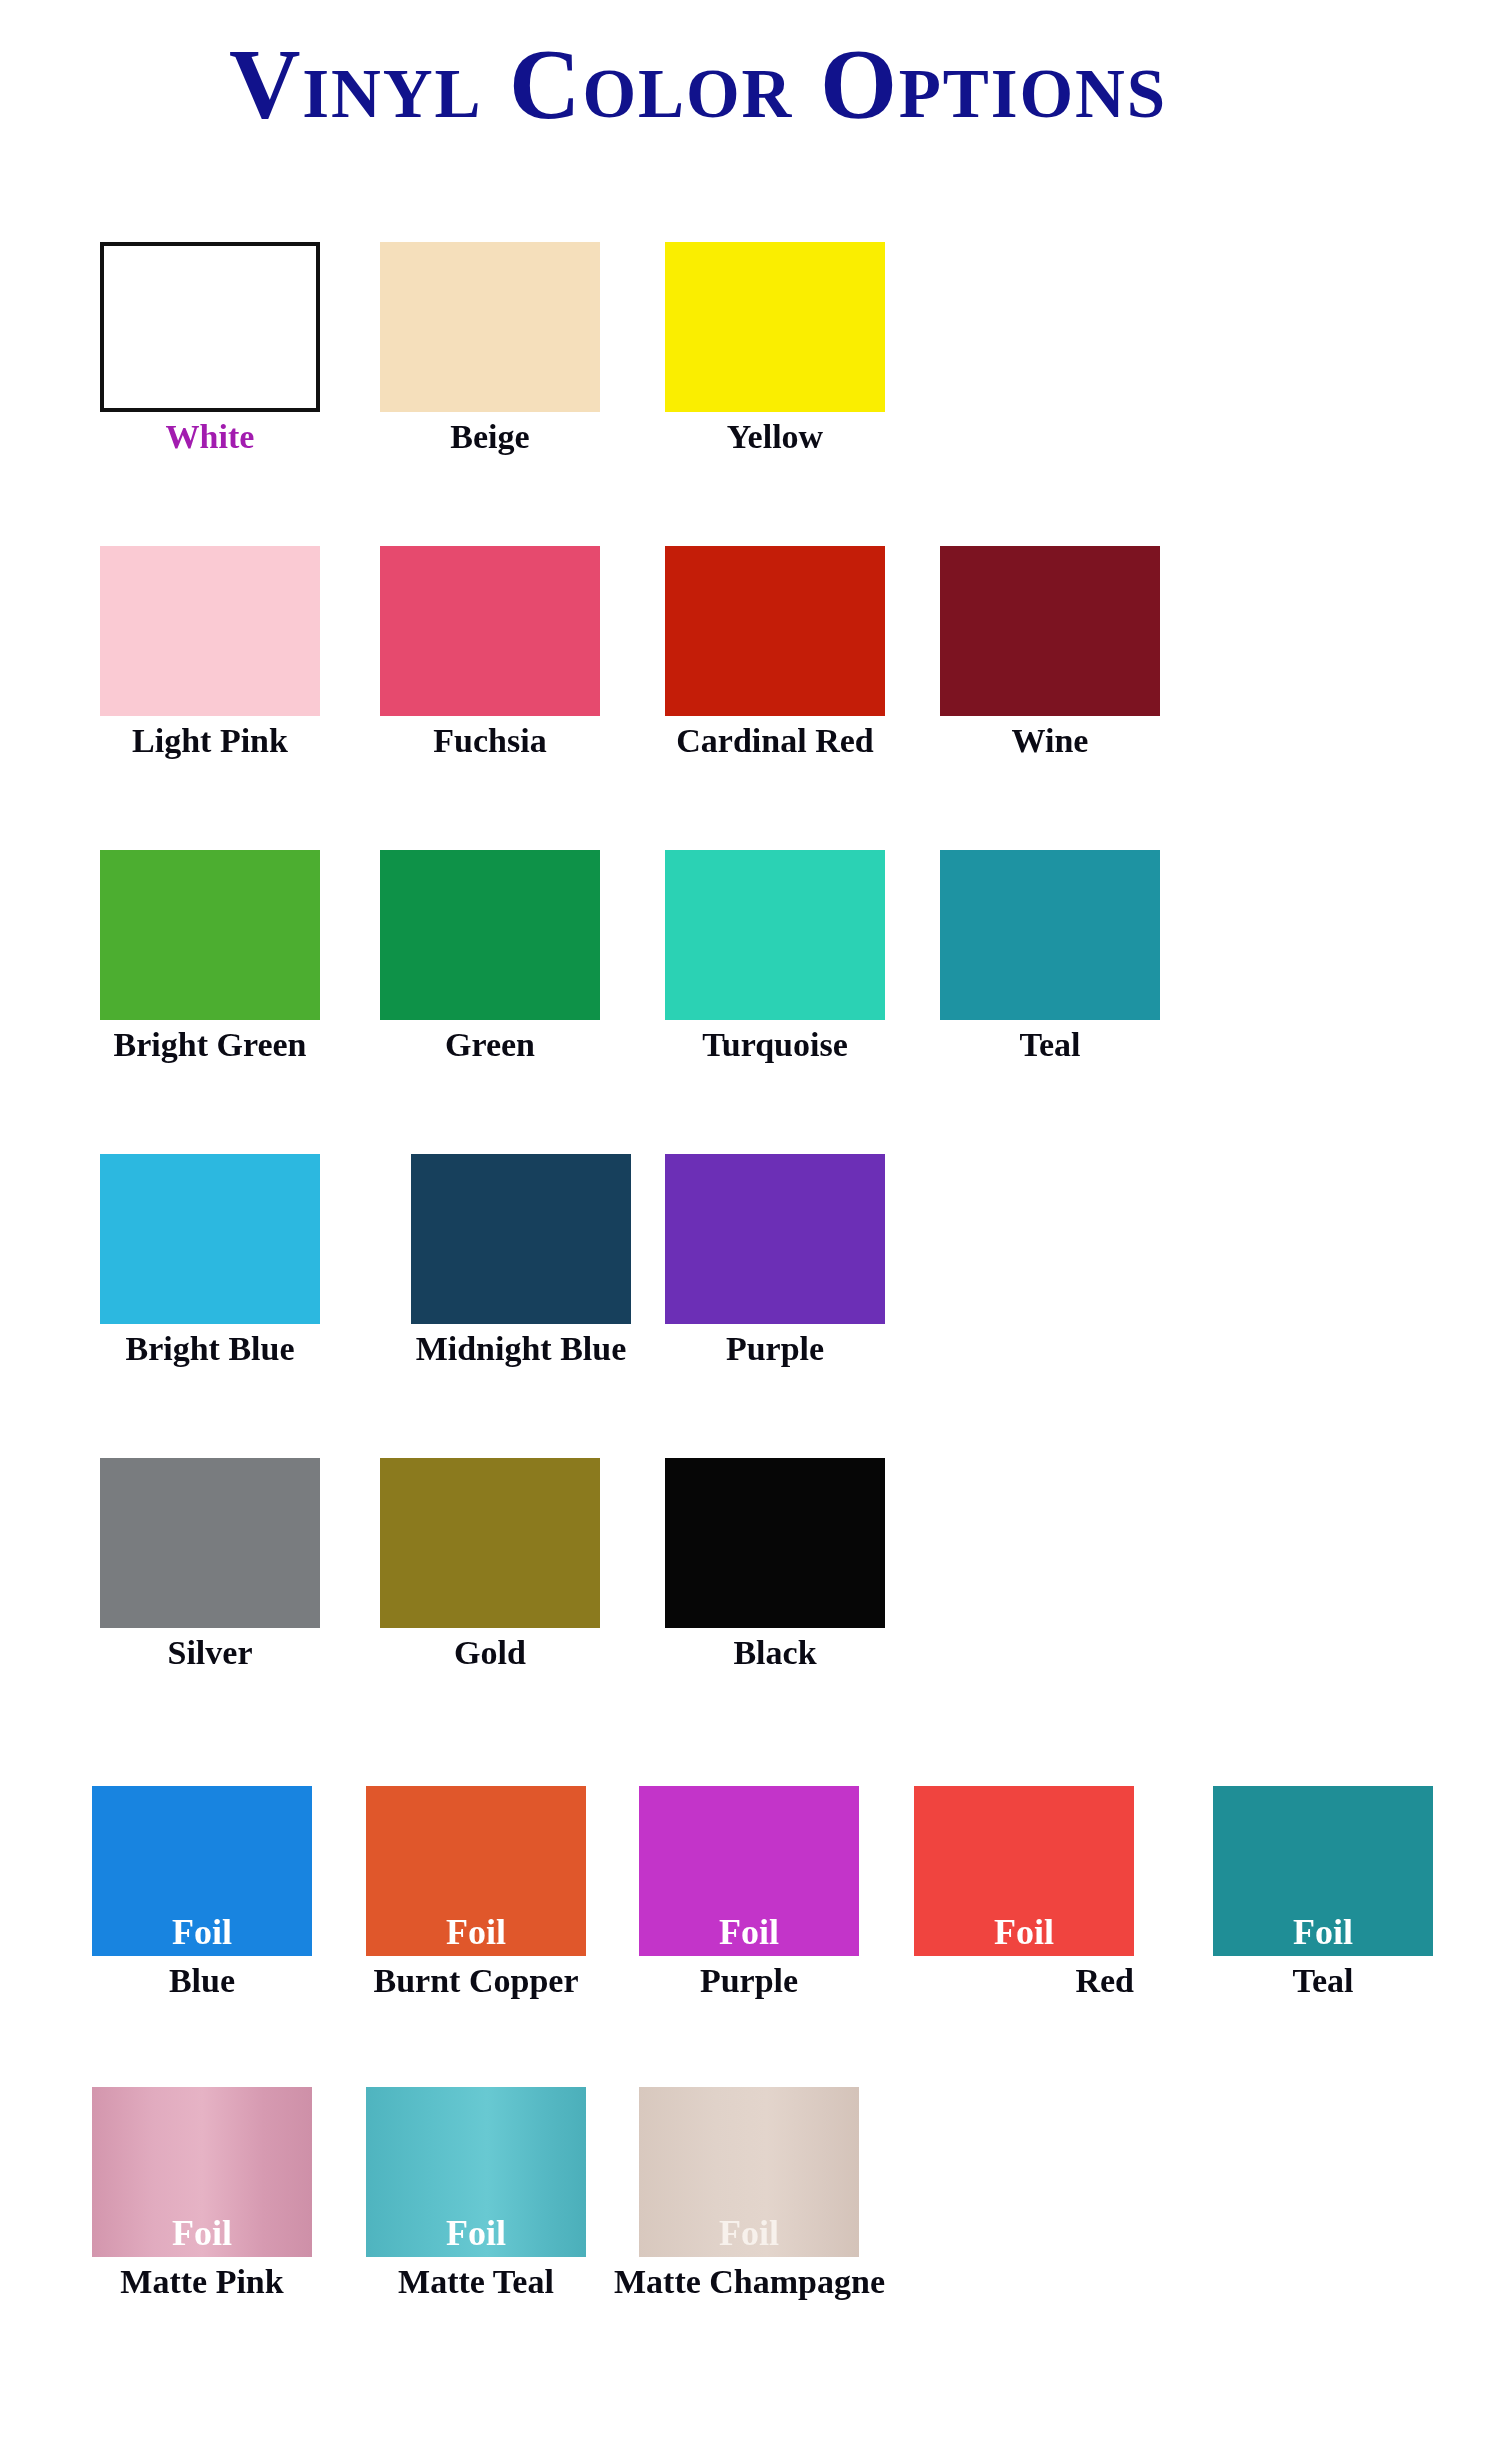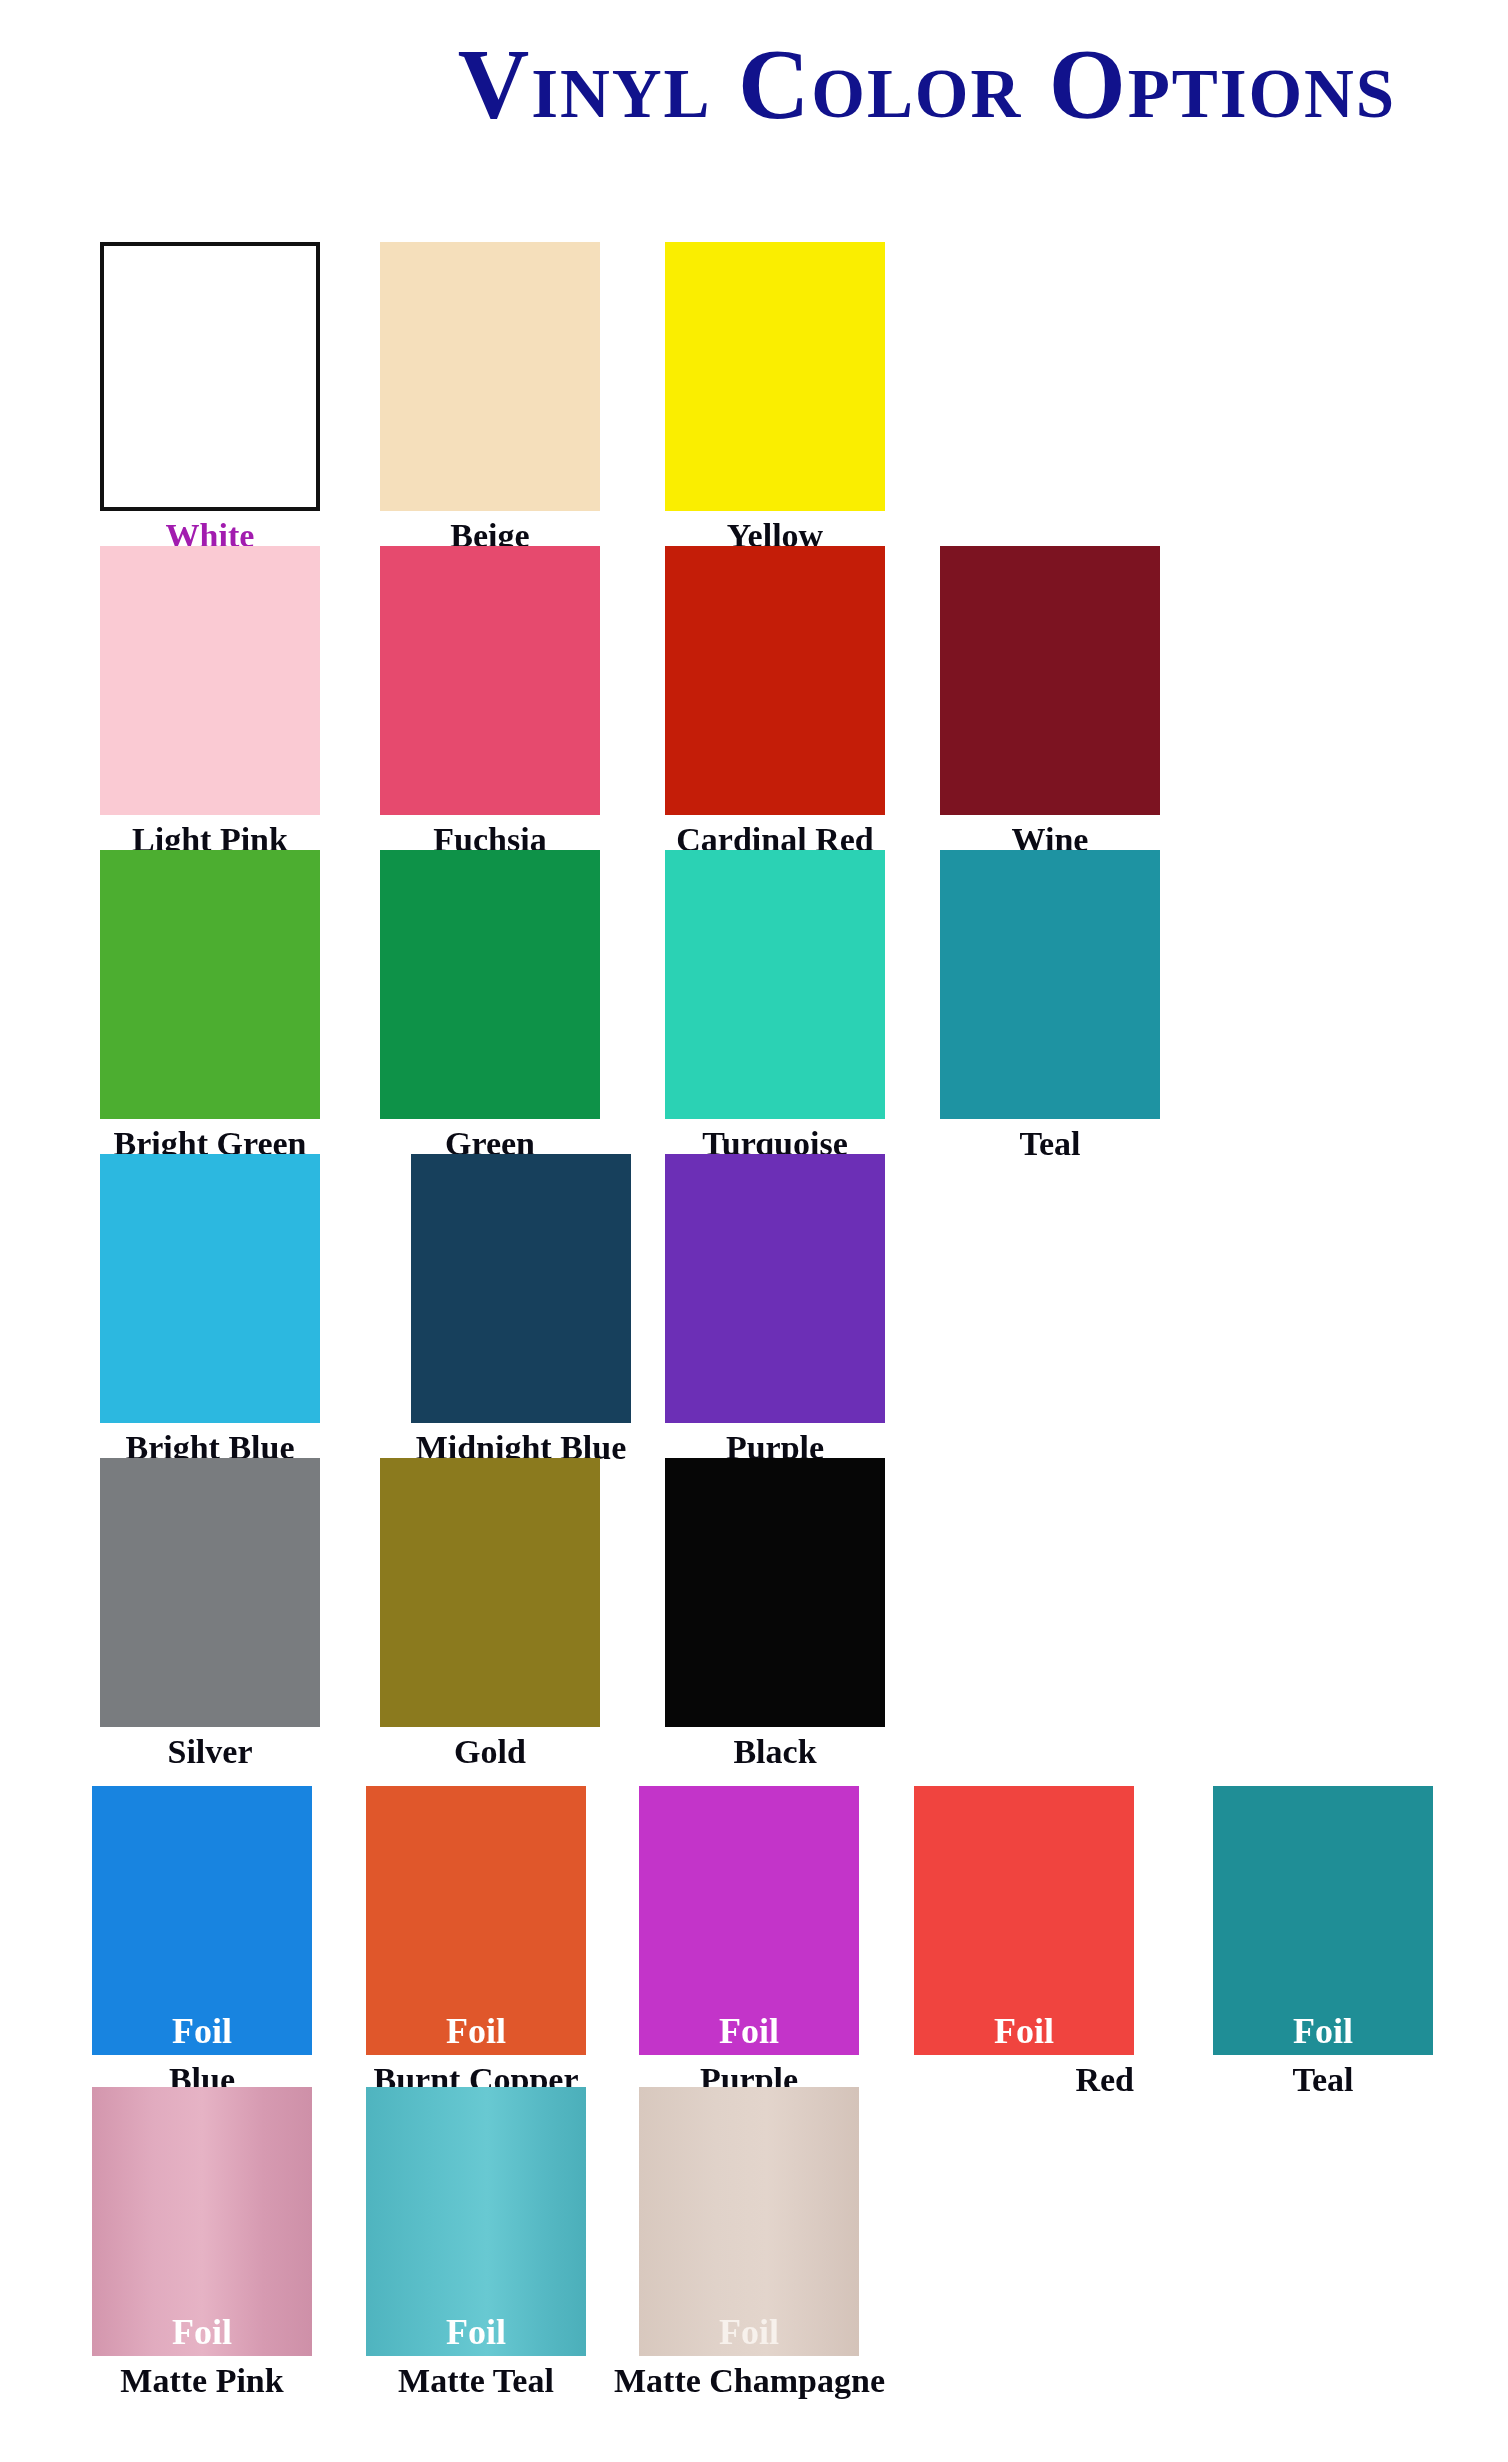--- a/index.html
+++ b/index.html
@@ -16,21 +16,21 @@
     font-family: "Liberation Serif", "DejaVu Serif", serif;
     -webkit-font-smoothing: antialiased;
   }
 
   
   #page-title {
     position: absolute;
     left: 0;
     top: 34px;
     width: 1396px;
-    text-align: right;
+    text-align: center;
     font-family: "Liberation Serif", "DejaVu Serif", serif;
     font-weight: bold;
     font-size: 99px;
     line-height: 1.0;
     letter-spacing: 1.9px;
     font-variant: small-caps;
     color: #11128c;
     white-space: nowrap;
   }
 
@@ -43,21 +43,21 @@
     height: 2462px;
   }
 
   
   .swatch-cell {
     position: absolute;
     width: 220px;
   }
   .swatch-chip {
     width: 220px;
-    height: 269px;
+    height: 170px;
     box-sizing: border-box;
     position: relative;
     display: block;
   }
   .swatch-chip.bordered {
     border: 4.7px solid #111111;
   }
 
   
   .foil-tag {

